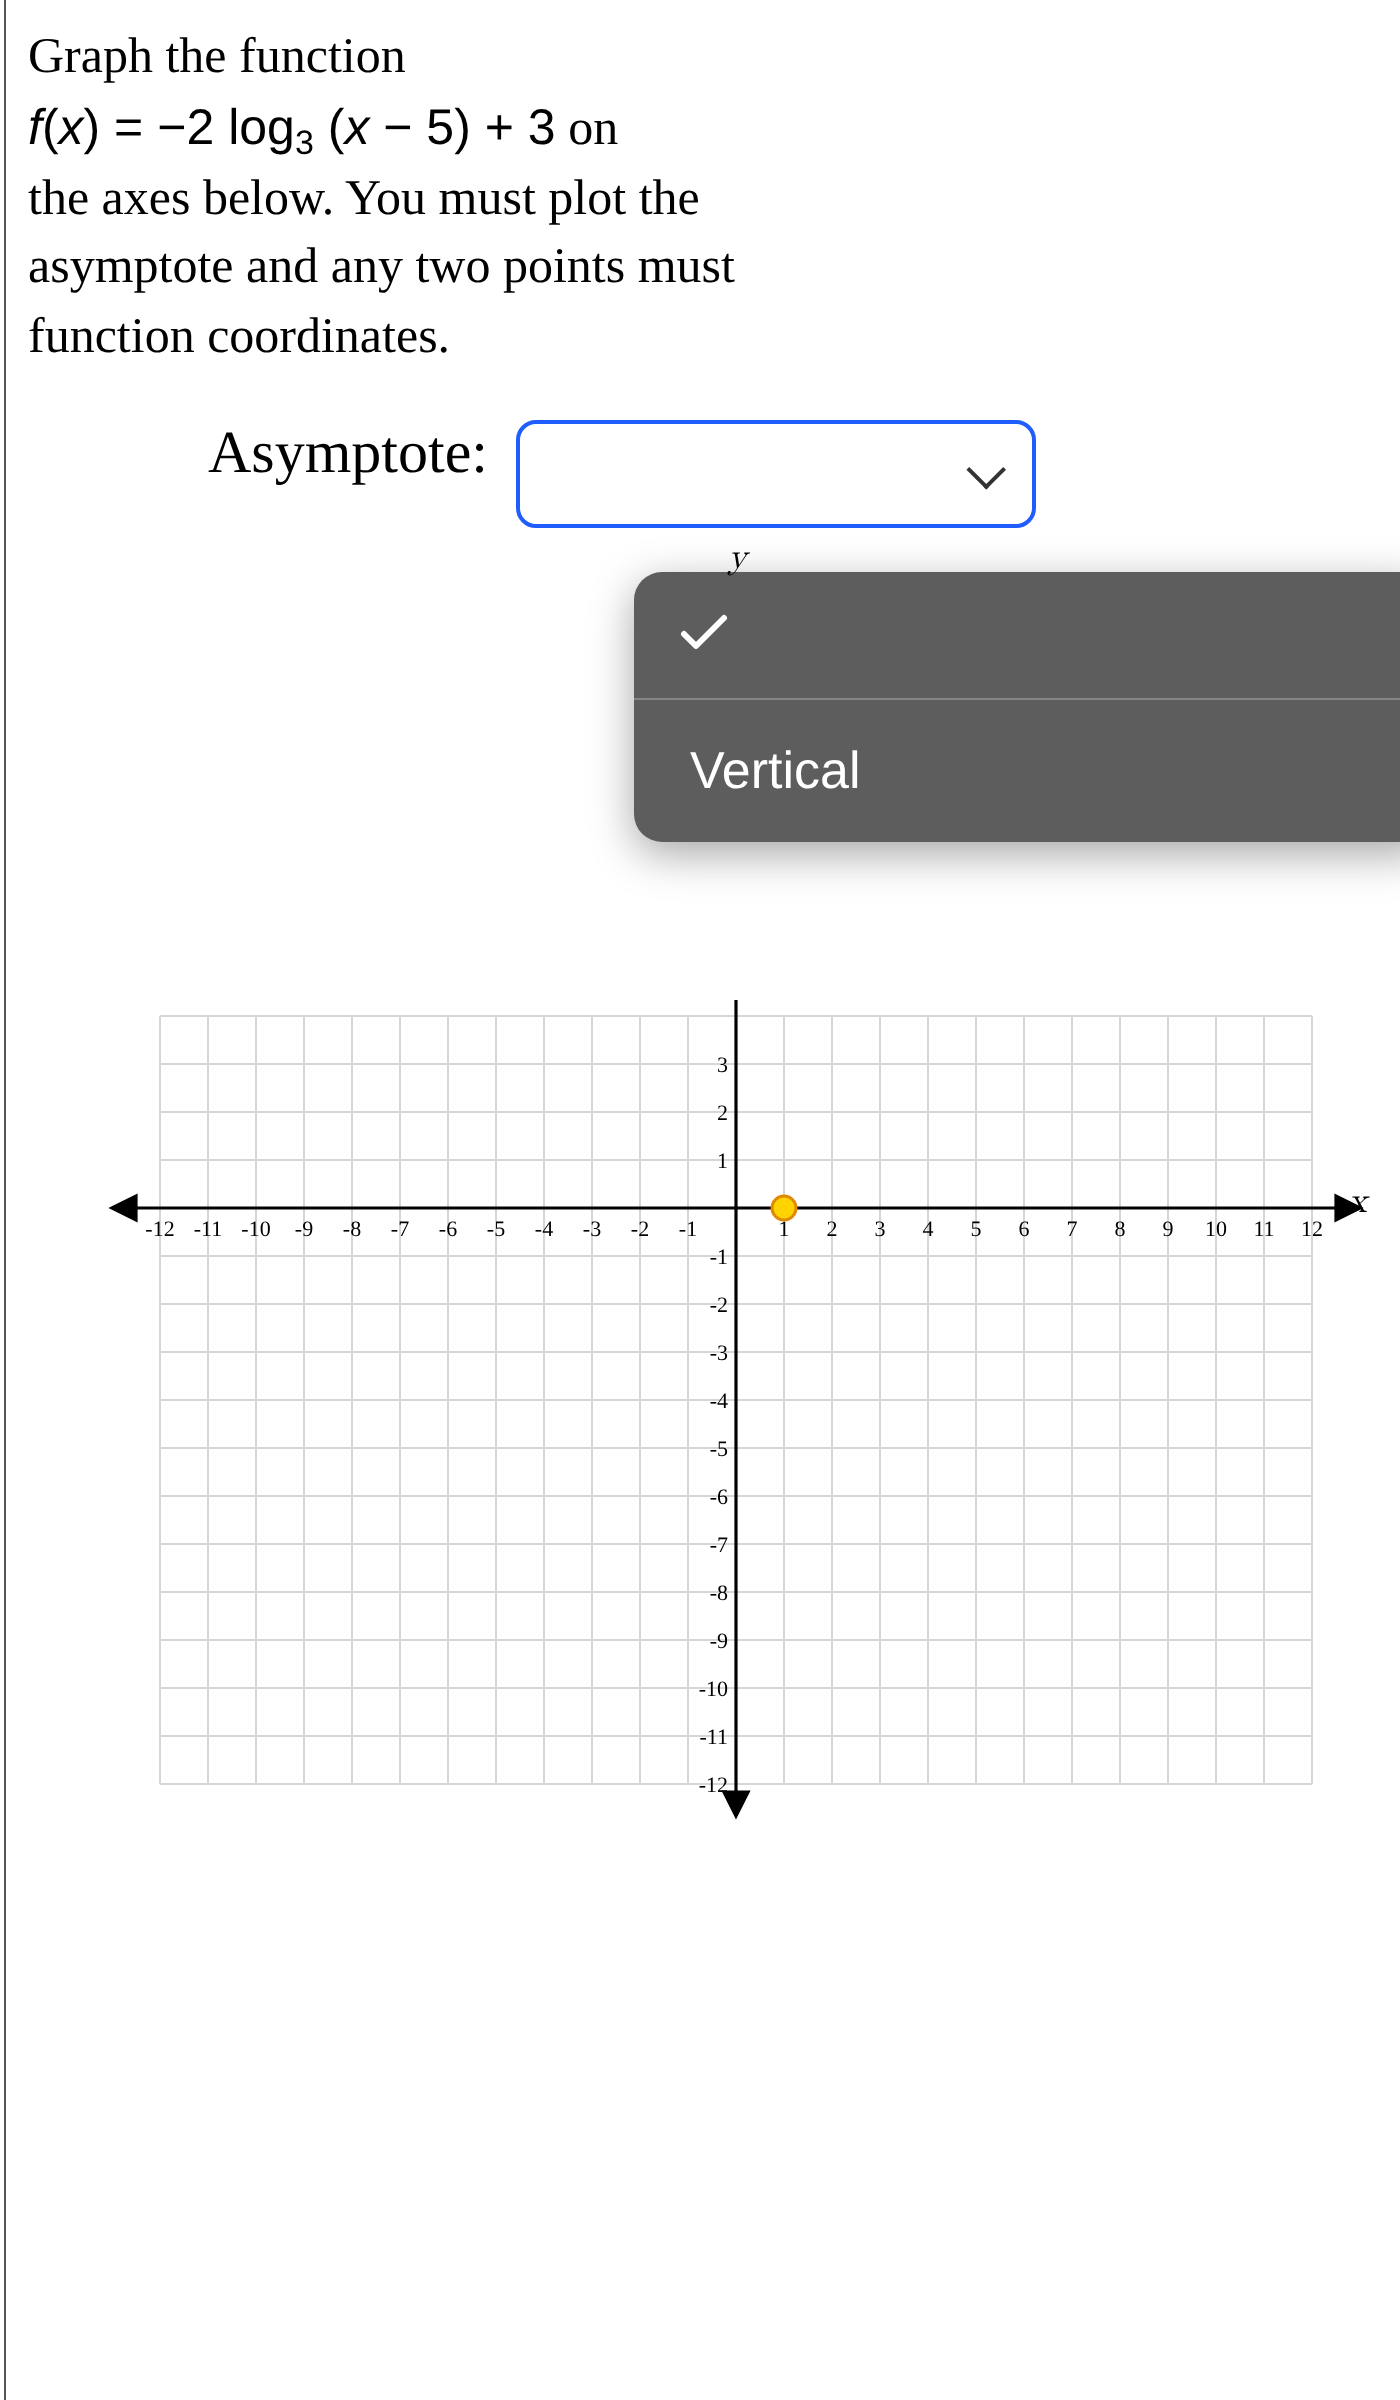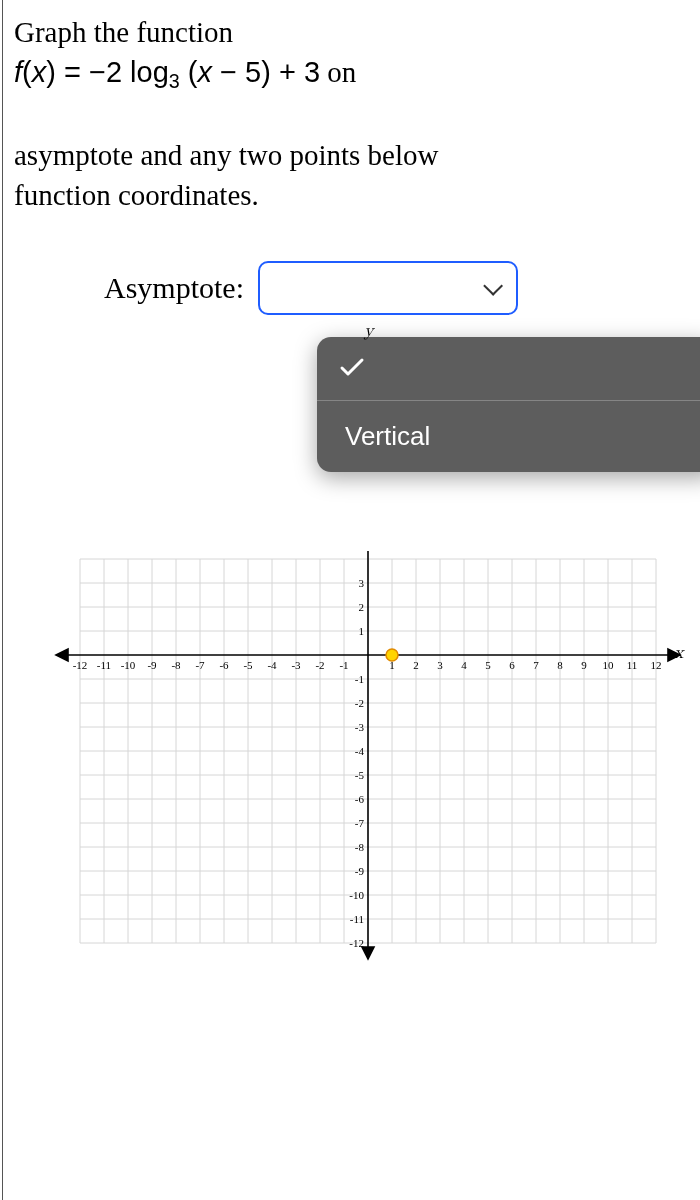--- a/index.html
+++ b/index.html
@@ -11,33 +11,32 @@
     background: #fff;
     padding: 12px 14px;
     position: relative;
   }
   .border-left {
     position: absolute;
     left: 2px; top: 0; bottom: 0;
     width: 1px; background: #555;
   }
   .question {
-    font-size: 29px;
+    font-size: 25px;
     line-height: 1.38;
-    margin-bottom: 46px;
+    margin-bottom: 24px;
   }
   .math {
     font-family: Liberation Sans, sans-serif;
     font-style: italic;
   }
   .math .rm { font-style: normal; }
   .sub { font-size: 0.68em; vertical-align: -0.28em; font-style: normal; }
   .asymptote-row {
     display: flex;
-    align-items: center;
     justify-content: flex-start;
     gap: 14px;
     font-size: 30px;
     margin-left: 90px;
     margin-bottom: 30px;
   }
   .asymptote-select {
     border: 2.5px solid #1f5dff;
     border-radius: 10px;
     width: 260px;
@@ -96,22 +95,22 @@
   }
 </style>
 </head>
 <body>
 <div class="border-left"></div>
 
 <div class="question">
   <span>Graph the function</span><br>
   <span class="math">
     <span>f</span><span class="rm">(</span><span>x</span><span class="rm">)</span><span class="rm"> = </span><span class="rm">−2</span><span class="rm"> log</span><span class="sub">3</span><span class="rm"> </span><span class="rm">(</span><span>x</span><span class="rm"> − 5</span><span class="rm">)</span><span class="rm"> + 3</span></span><span> on</span><br>
-  <br>
-  <span>asymptote and any two points below</span><br>
+  <span>the axes below. You must plot the</span><br>
+  <span>asymptote and any two points must</span><br>
   <span>function coordinates.</span>
 </div>
 
 <div class="asymptote-row">
   <span>Asymptote:</span>
   <div class="asymptote-select">
     <span class="chev"></span>
   </div>
 </div>
 

